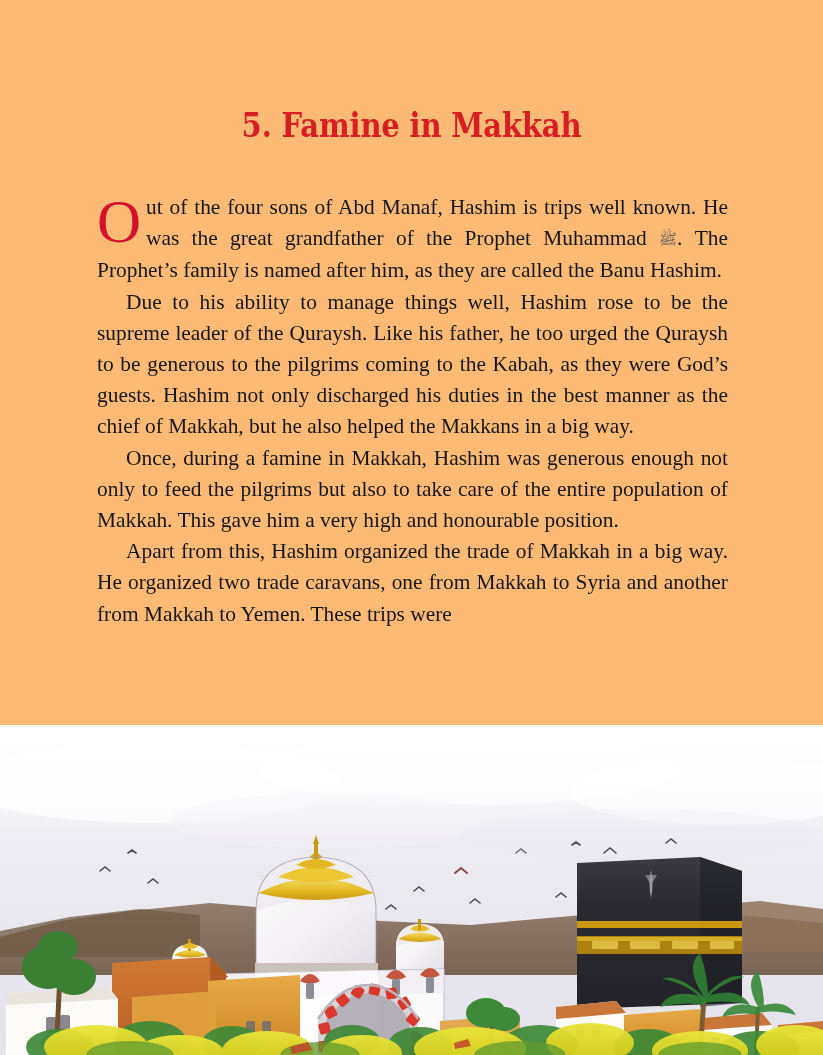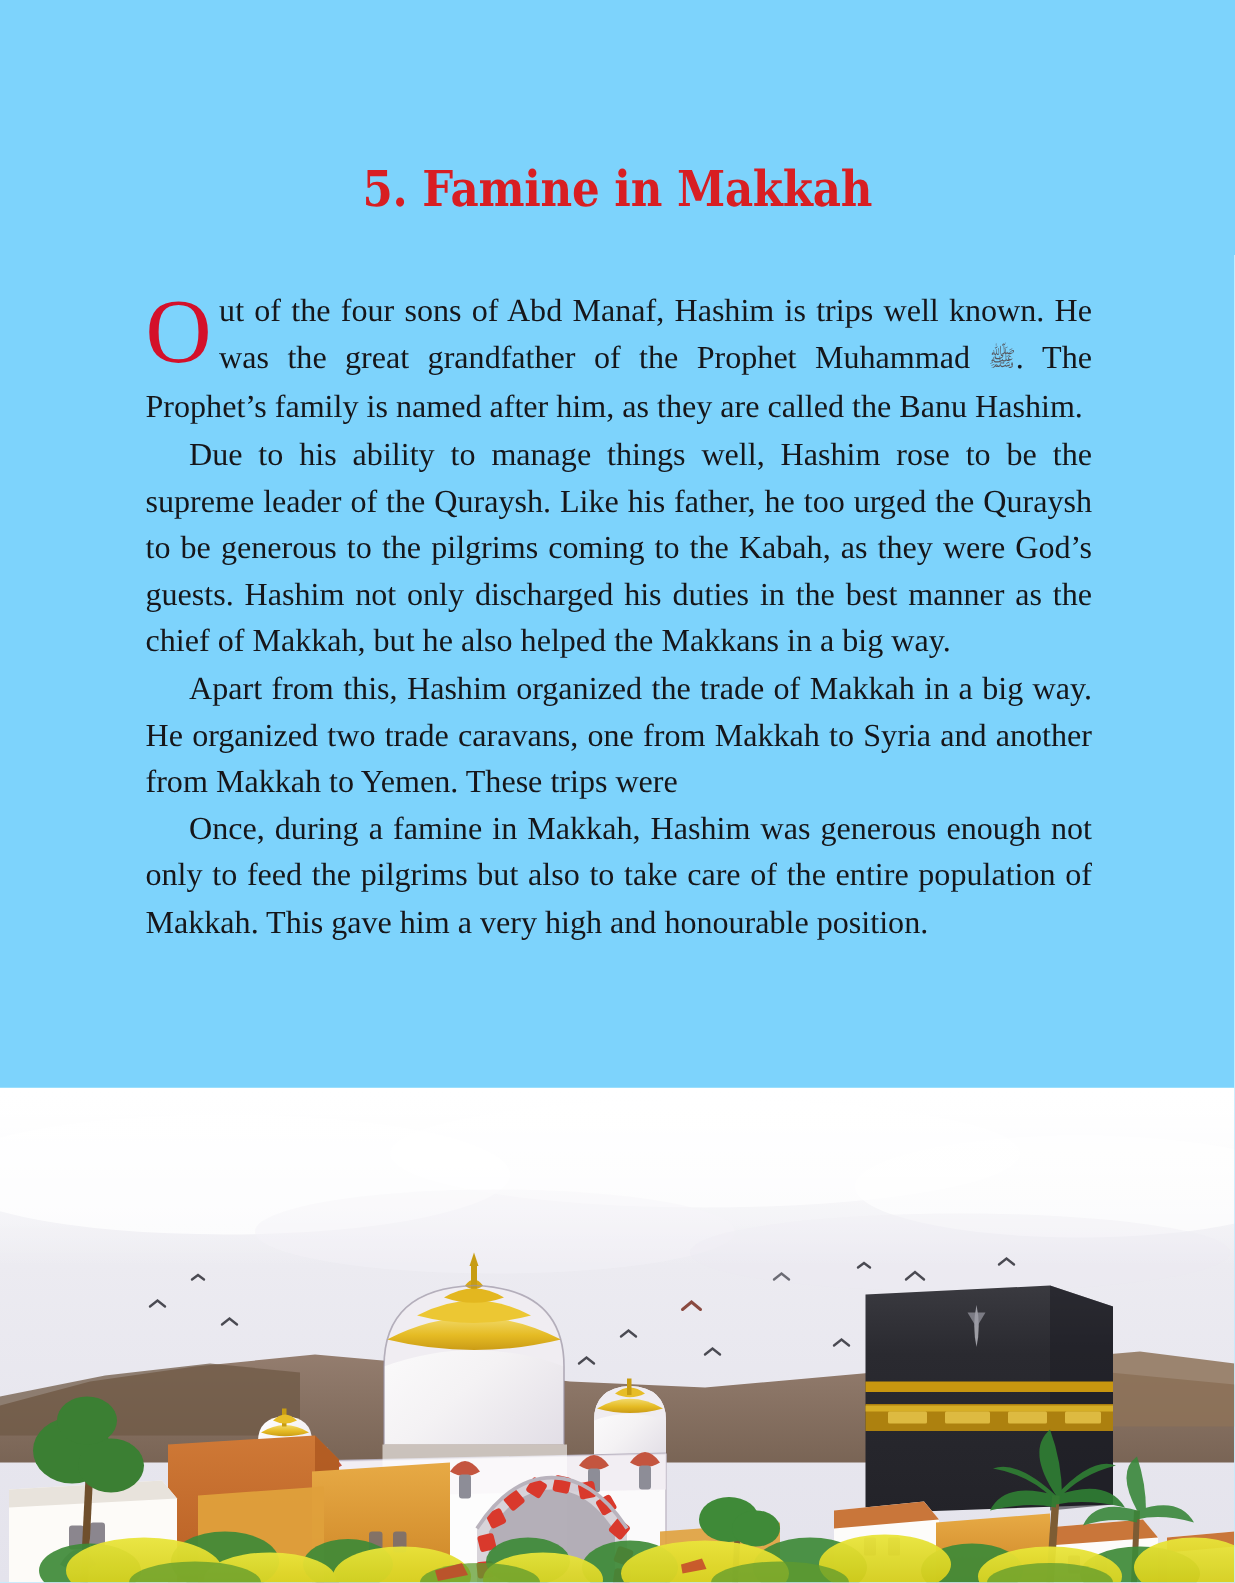--- a/index.html
+++ b/index.html
@@ -13,21 +13,21 @@
     height: 1055px;
     position: relative;
     overflow: hidden;
     font-family: "Liberation Serif", "DejaVu Serif", serif;
   }
 
   
   .page {
     position: absolute;
     inset: 0;
-    background: #7dd3fc;
+    background: #fdba74;
   }
 
   
   .chapter-title {
     position: absolute;
     top: 108px;
     left: 0;
     width: 823px;
     text-align: center;
     color: #d81e22;
@@ -105,23 +105,23 @@
 <div class="page">
 
   <div class="chapter-title">5. Famine in Makkah</div>
 
   <div class="text-column">
 
     <p class="dropcap-para"><span class="dropcap">O</span><span>ut of the four sons of Abd Manaf, Hashim is trips well known. He was the great grandfather of the Prophet Muhammad </span><span class="sallallahu">ﷺ</span><span>. The Prophet’s family is named after him, as they are called the Banu Hashim.</span></p>
 
     <p class="para-indent">Due to his ability to manage things well, Hashim rose to be the supreme leader of the Quraysh. Like his father, he too urged the Quraysh to be generous to the pilgrims coming to the Kabah, as they were God’s guests. Hashim not only discharged his duties in the best manner as the chief of Makkah, but he also helped the Makkans in a big way.</p>
 
+    <p class="para-indent">Once, during a famine in Makkah, Hashim was generous enough not only to feed the pilgrims but also to take care of the entire population of Makkah. This gave him a very high and honourable position.</p>
+
     <p class="para-indent">Apart from this, Hashim organized the trade of Makkah in a big way. He organized two trade caravans, one from Makkah to Syria and another from Makkah to Yemen. These trips were</p>
-
-    <p class="para-indent">Once, during a famine in Makkah, Hashim was generous enough not only to feed the pilgrims but also to take care of the entire population of Makkah. This gave him a very high and honourable position.</p>
 
   </div>
 
   <div class="illustration">
     <svg viewBox="0 0 823 330" preserveAspectRatio="none" aria-hidden="true">
       <defs>
 
         <linearGradient id="skyFade" x1="0" y1="0" x2="0" y2="1">
           <stop offset="0%" stop-color="#ffffff" stop-opacity="1"></stop>
           <stop offset="14%" stop-color="#f6f6f9" stop-opacity="1"></stop>

